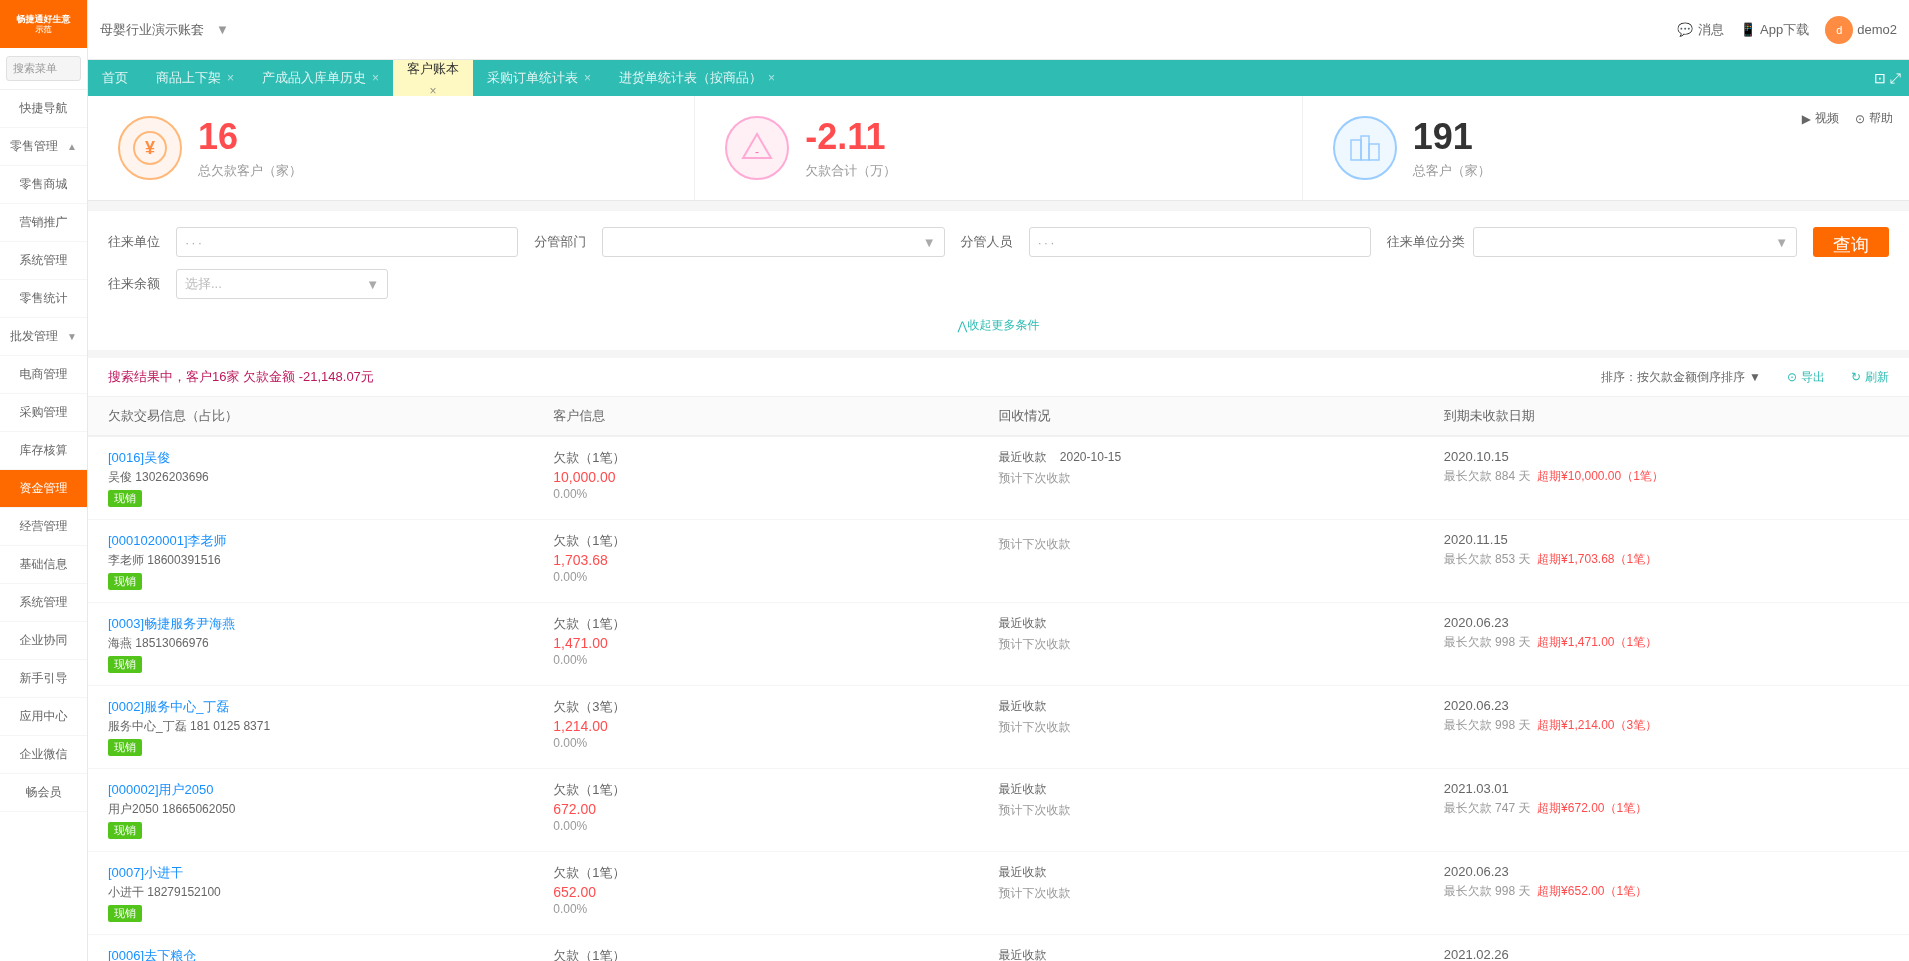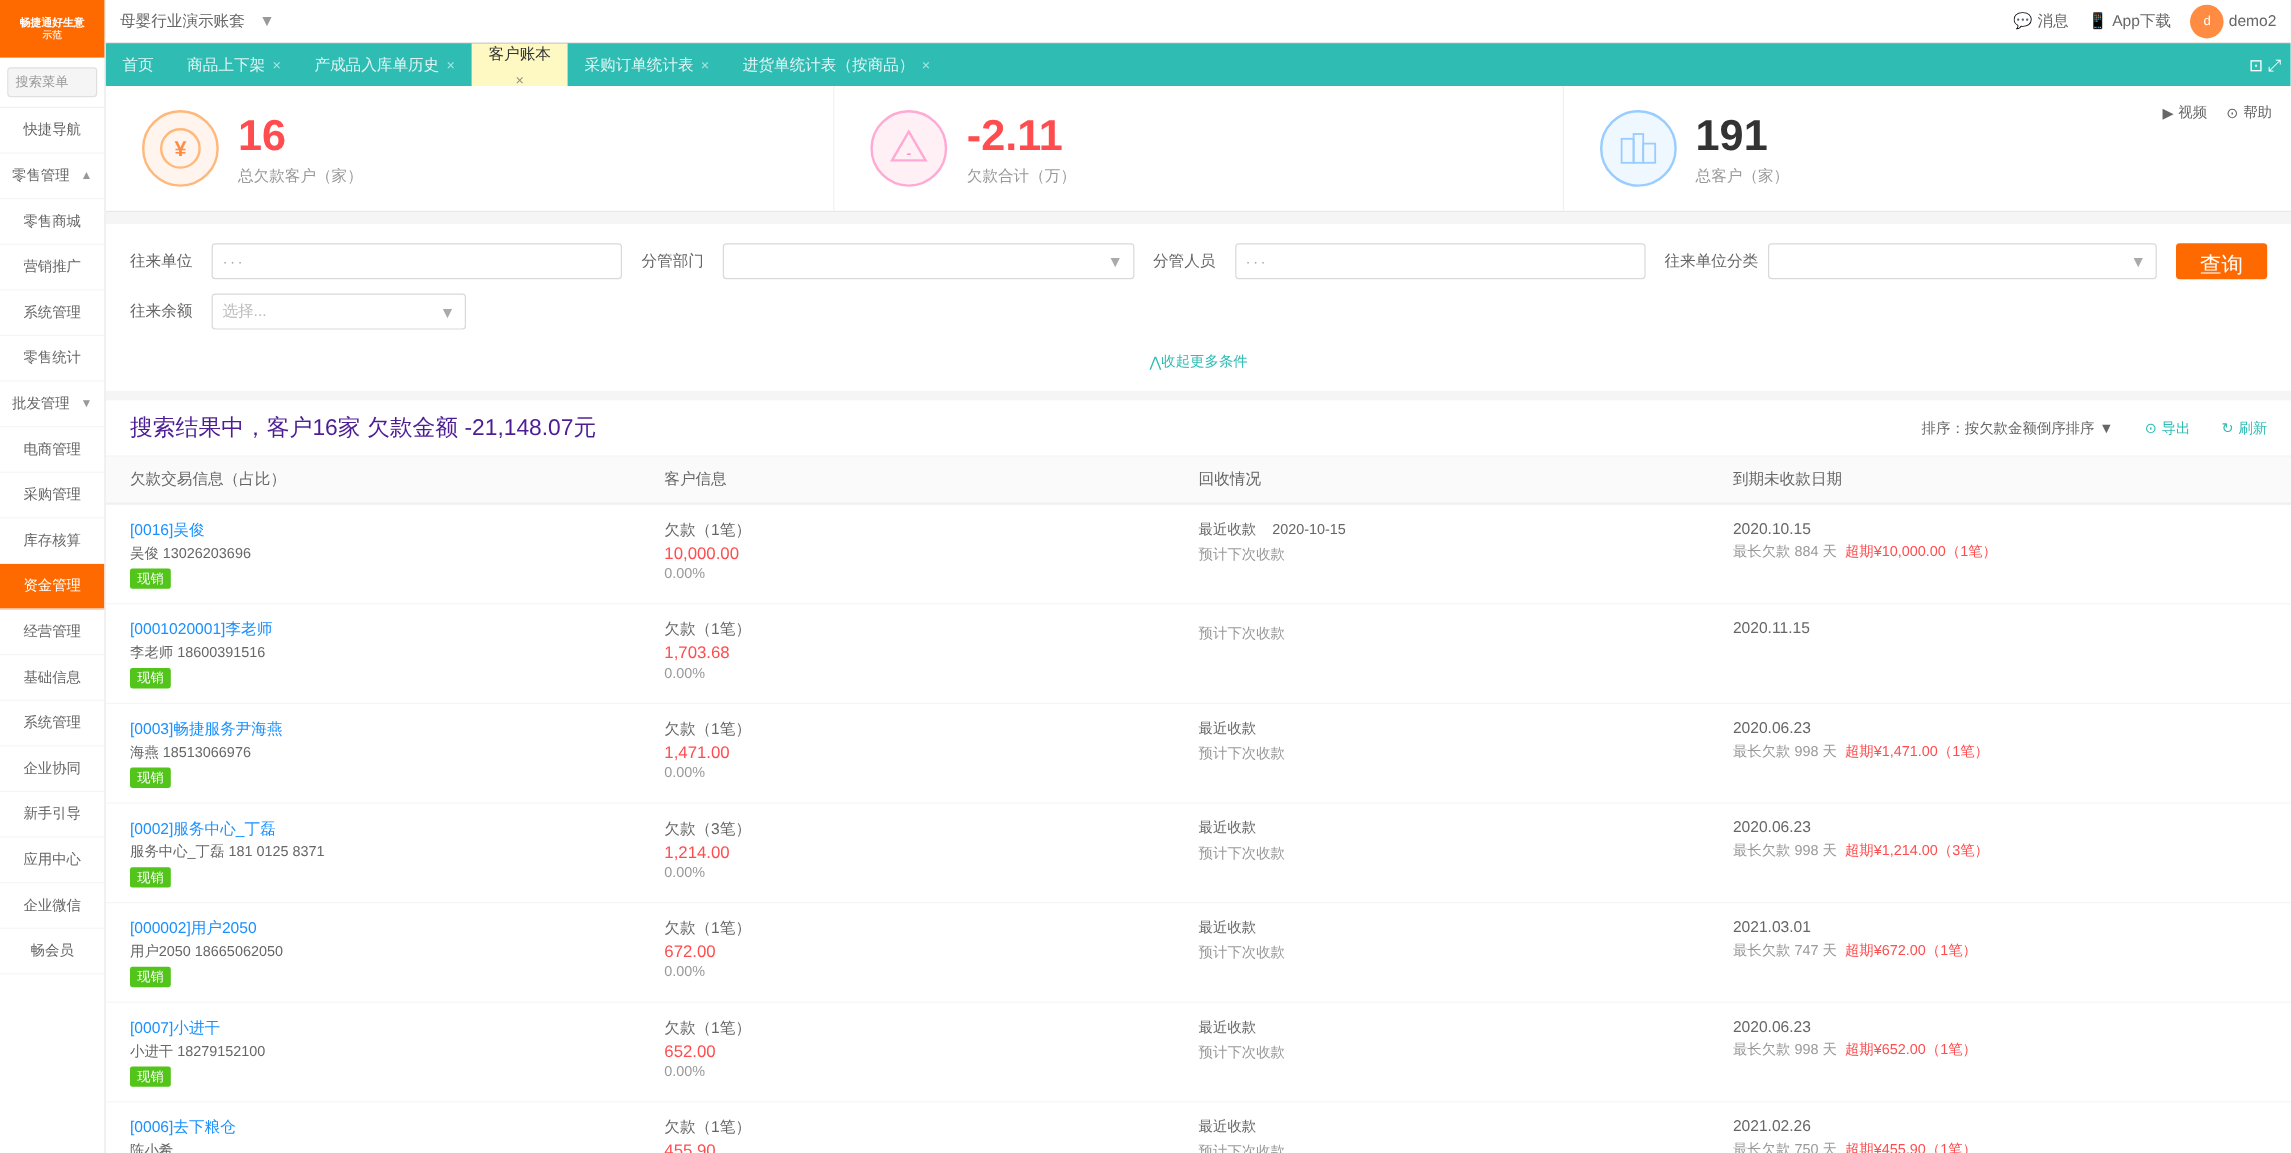--- a/index.html
+++ b/index.html
@@ -15,21 +15,21 @@
     .sidebar-search-btn { width: 100%; background: #f5f5f5; border: 1px solid #e0e0e0; border-radius: 3px; padding: 4px 6px; font-size: 11px; color: #999; cursor: pointer; text-align: left; }
     .sidebar-nav-item { padding: 10px 6px; text-align: center; cursor: pointer; font-size: 12px; color: #666; border-bottom: 1px solid #f5f5f5; }
     .sidebar-nav-item.active { background: #ff6a00; color: #fff; }
     .sidebar-nav-item.has-arrow { display: flex; align-items: center; justify-content: space-between; padding: 10px 10px; }
     .nav-arrow { font-size: 10px; color: #999; }
 
     
     .main-area { flex: 1; display: flex; flex-direction: column; overflow: hidden; }
 
     
-    .top-bar { height: 36px; background: #fff; border-bottom: 1px solid #e8e8e8; display: flex; align-items: center; justify-content: space-between; padding: 0 12px; flex-shrink: 0; }
+    .top-bar { height: 60px; background: #fff; border-bottom: 1px solid #e8e8e8; display: flex; align-items: center; justify-content: space-between; padding: 0 12px; flex-shrink: 0; }
     .top-bar-right { display: flex; align-items: center; gap: 16px; color: #666; font-size: 13px; }
     .top-bar-right-item { display: flex; align-items: center; gap: 4px; cursor: pointer; }
     .avatar { width: 28px; height: 28px; border-radius: 50%; background: #ff8c42; display: flex; align-items: center; justify-content: center; color: #fff; font-size: 11px; }
 
     
     .tabs-bar { height: 36px; background: #2ebcb3; display: flex; align-items: center; flex-shrink: 0; overflow: hidden; }
     .tab { height: 36px; display: flex; align-items: center; padding: 0 14px; font-size: 13px; cursor: pointer; white-space: nowrap; color: rgba(255,255,255,0.85); gap: 6px; }
     .tab.active { background: #fef9c3; color: #333; flex-direction: column; }
     .tab-close { font-size: 12px; opacity: 0.7; }
     .tabs-end { margin-left: auto; display: flex; align-items: center; gap: 4px; padding-right: 8px; color: #fff; font-size: 16px; cursor: pointer; }
@@ -282,21 +282,21 @@
           </div>
         </div>
         <div class="filter-collapse">
           <span>⋀</span>
           <span>收起更多条件</span>
         </div>
       </div>
 
       <div class="results-summary">
         <div>
-          <span style="font-size:19px;color:#4c1d95;">搜索结果中，客户16家    欠款金额 -21,148.07元</span>
+          <span style="font-size:13px;color:#be185d;">搜索结果中，客户16家    欠款金额 -21,148.07元</span>
         </div>
         <div class="results-actions">
           <div class="results-sort">
             <span>排序：按欠款金额倒序排序</span>
             <span>▼</span>
           </div>
           <div class="results-action-btn">
             <span>⊙</span>
             <span>导出</span>
           </div>
@@ -345,20 +345,21 @@
           <div>
             <div class="debt-count">欠款（1笔）</div>
             <div class="debt-amount">1,703.68</div>
             <div class="debt-percent">0.00%</div>
           </div>
           <div>
             <div class="recovery-next">预计下次收款</div>
           </div>
           <div>
             <div class="overdue-date">2020.11.15</div>
+            <div class="overdue-days">最长欠款 853 天&nbsp;&nbsp;<span class="overdue-amount">超期¥1,703.68（1笔）</span></div>
           </div>
         </div>
 
         <div class="table-row">
           <div>
             <div class="customer-name">[0003]畅捷服务尹海燕</div>
             <div class="customer-phone">海燕 18513066976</div>
             <span class="customer-tag">现销</span>
           </div>
           <div>

